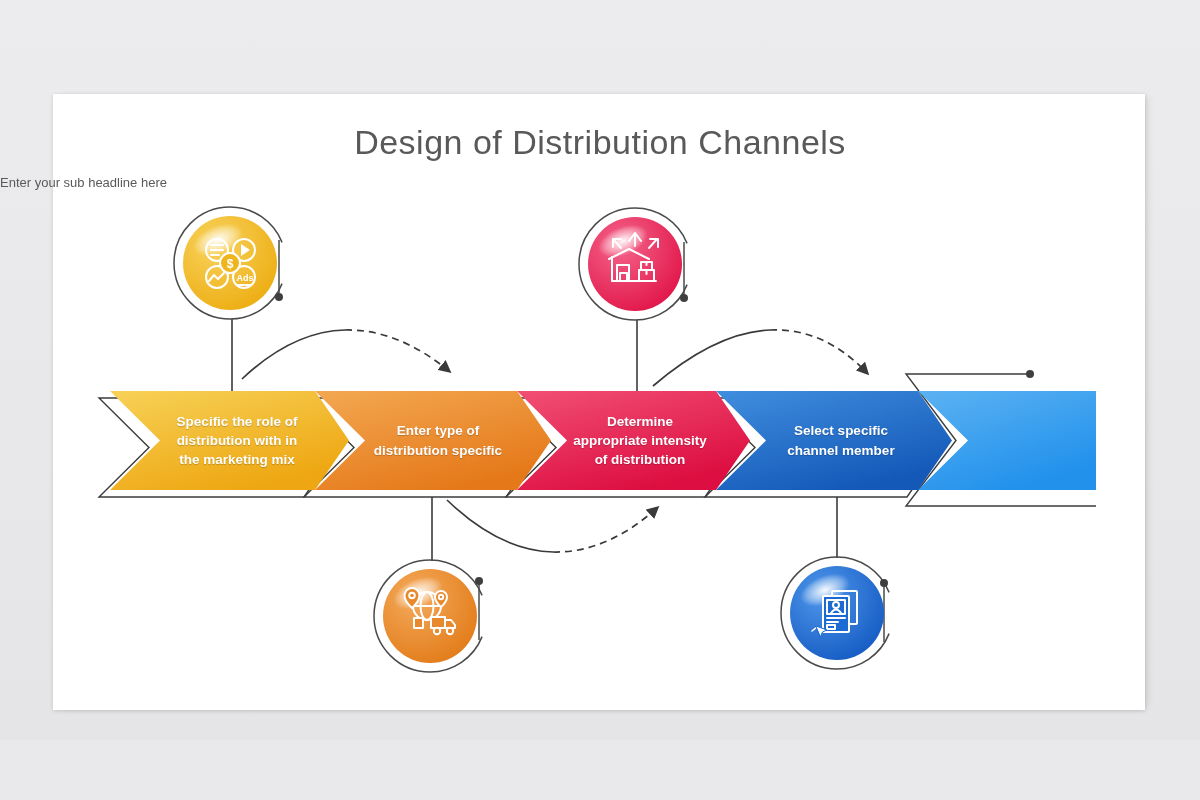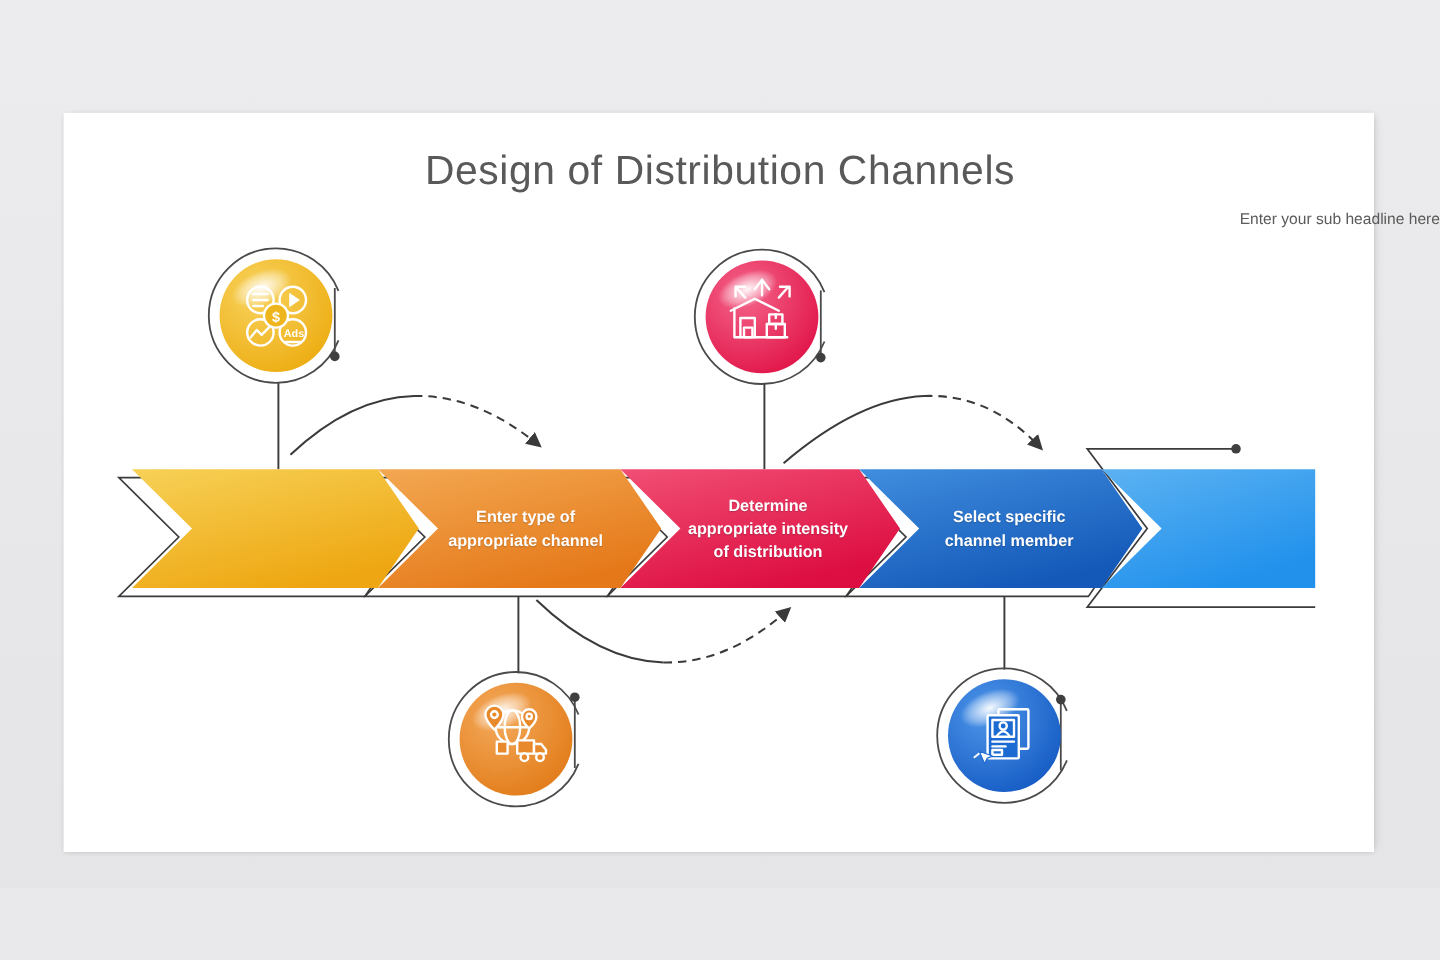--- a/index.html
+++ b/index.html
@@ -1,20 +1,20 @@
 <!DOCTYPE html>
 <html><head>
 <meta charset="utf-8">
 <style>
   html,body{margin:0;padding:0;background:#e9e9eb;}
   .stage{position:relative;width:1200px;height:740px;background:linear-gradient(#ececee,#e5e5e7);overflow:hidden;font-family:"Liberation Sans",sans-serif;}
   .slide{position:absolute;left:53px;top:94px;width:1092px;height:616px;background:#ffffff;
          box-shadow:0 1px 4px rgba(0,0,0,.14), 5px 0 8px -3px rgba(0,0,0,.10);}
   .title{position:absolute;left:0;right:0;top:123px;text-align:center;font-size:34px;color:#595959;letter-spacing:.5px;}
-  .subtitle{position:absolute;left:0;right:0;top:175px;text-align:right;font-size:13px;color:#5a5a5a;}
+  .subtitle{position:absolute;left:0;right:0;top:175px;text-align:left;font-size:13px;color:#5a5a5a;}
   svg.diagram{position:absolute;left:0;top:0;z-index:2;}
   .step-label{position:absolute;top:393px;width:170px;height:95px;z-index:3;
               display:flex;flex-direction:column;align-items:center;justify-content:center;
               color:#ffffff;font-size:13.5px;font-weight:bold;line-height:1.42;text-align:center;
               text-shadow:0 1px 1px rgba(0,0,0,.22);}
   .step-label span{display:block;}
 </style>
 </head>
 <body>
 
@@ -180,23 +180,28 @@
         <circle cx="836" cy="605" r="3"></circle>
         <path d="M831,613 q5,-7 10,0"></path>
         <path d="M827,618 h18 M827,622 h11"></path>
         <rect x="827" y="625" width="8" height="4"></rect>
         <path d="M812,631 l5,-4" stroke-width="1.6"></path>
         <path d="M816,626 l11,4 -4.5,2 -2,4.5 z" fill="#ffffff" stroke="#1b6bd2" stroke-width="1"></path>
       </g>
     </g>
   </svg>
 
+  <div class="step-label" style="left:152px">
+    <span>Specific the role of</span>
+    <span>distribution with in</span>
+    <span>the marketing mix</span>
+  </div>
   <div class="step-label" style="left:353px">
     <span>Enter type of</span>
-    <span>appropriate channel</span>
+    <span>distribution specific</span>
   </div>
   <div class="step-label" style="left:555px">
     <span>Determine</span>
     <span>appropriate intensity</span>
     <span>of distribution</span>
   </div>
   <div class="step-label" style="left:756px">
     <span>Select specific</span>
     <span>channel member</span>
   </div>

